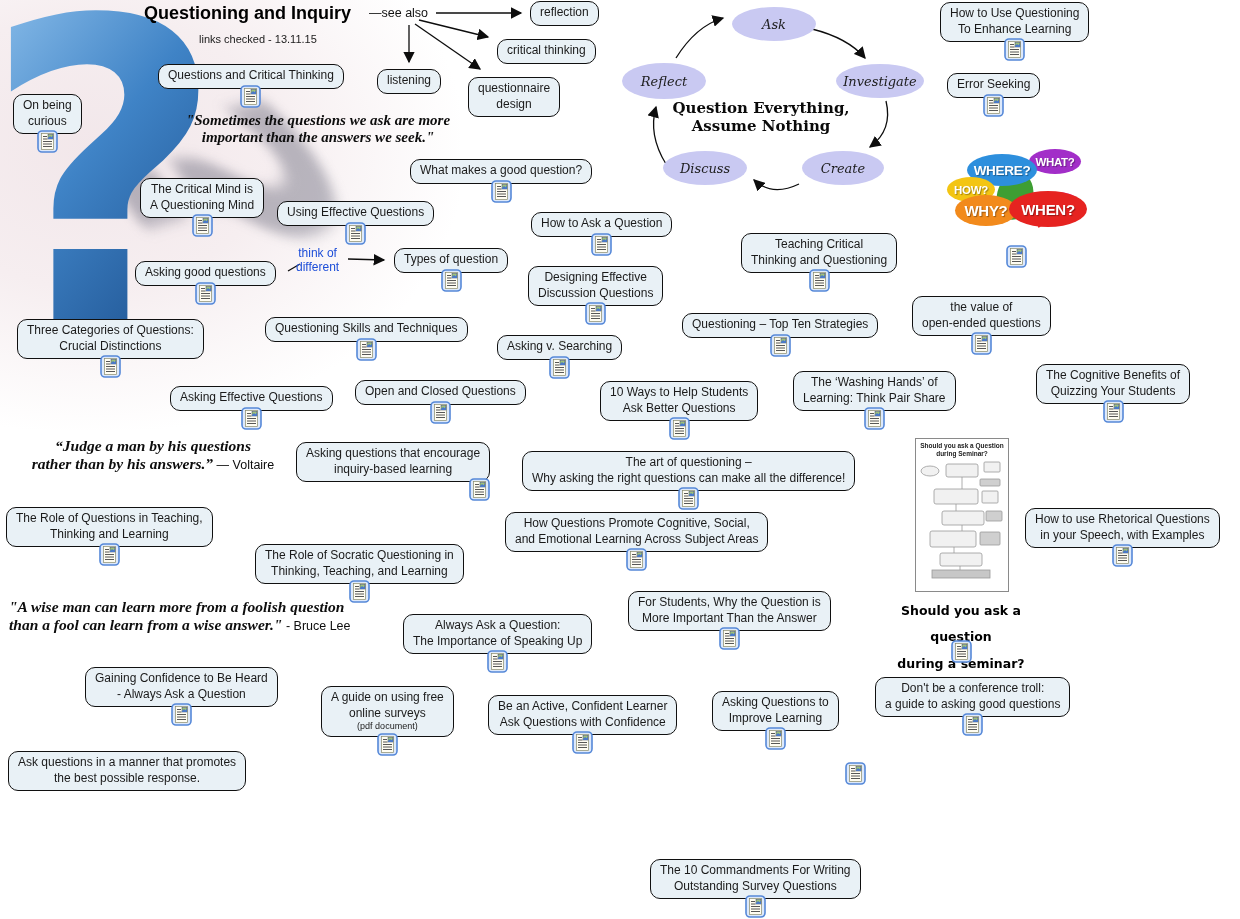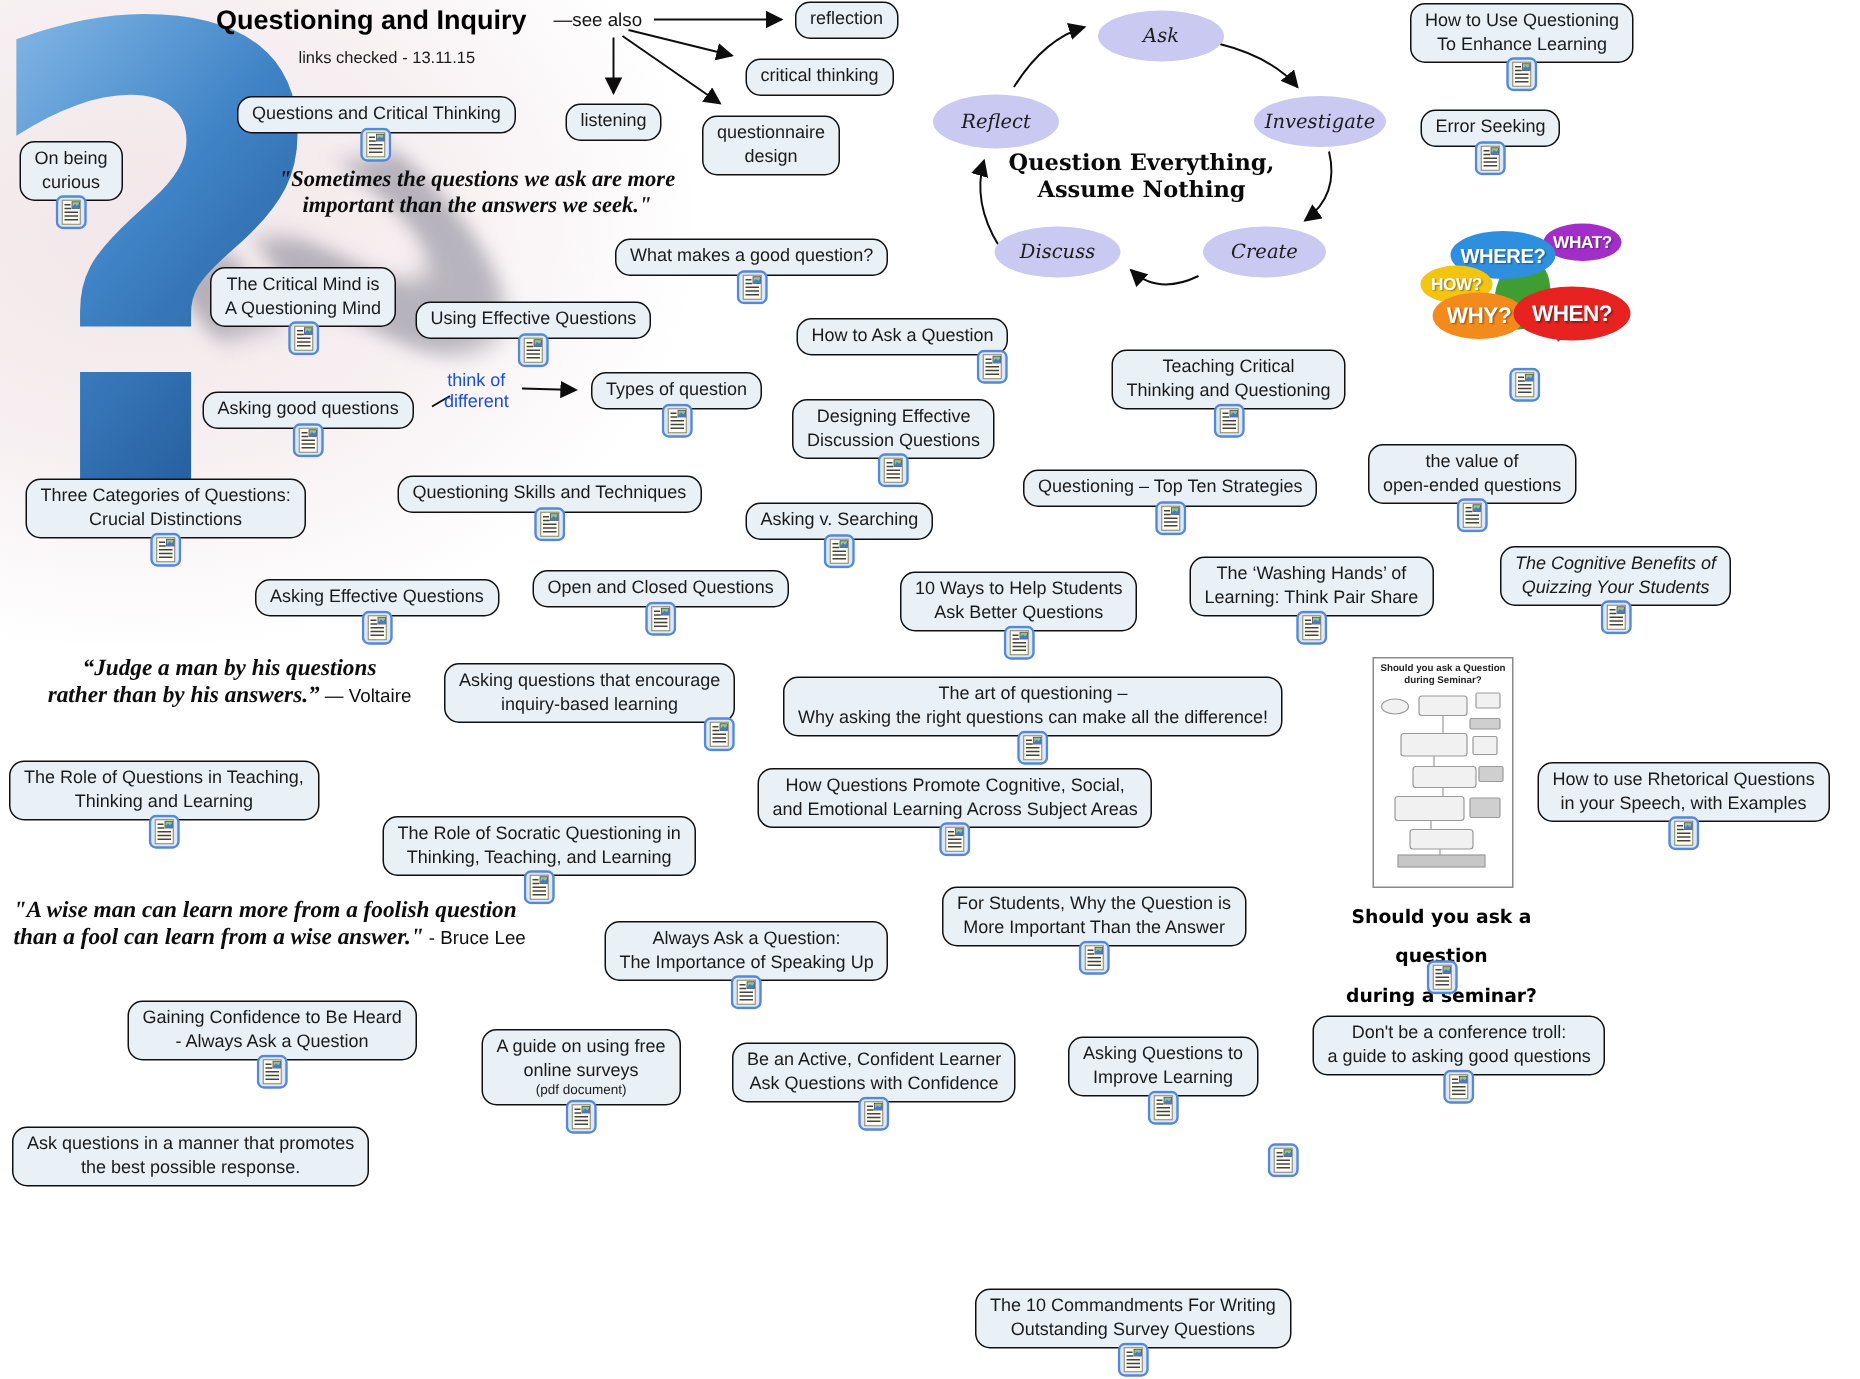--- a/index.html
+++ b/index.html
@@ -257,21 +257,21 @@
           <rect x="4.5" y="3.5" width="12" height="16" fill="#fffdf2" stroke="#8a8a6a" stroke-width="0.7"></rect>
           <line x1="6" y1="6.5" x2="10" y2="6.5" stroke="#444" stroke-width="0.9"></line>
           <line x1="6" y1="9" x2="10.5" y2="9" stroke="#444" stroke-width="0.9"></line>
           <line x1="6" y1="11.5" x2="15" y2="11.5" stroke="#444" stroke-width="0.9"></line>
           <line x1="6" y1="14" x2="15" y2="14" stroke="#444" stroke-width="0.9"></line>
           <line x1="6" y1="16.5" x2="15" y2="16.5" stroke="#444" stroke-width="0.9"></line>
           <rect x="11" y="4.5" width="5" height="4.5" fill="#9ec07a" stroke="#334466" stroke-width="0.5"></rect>
           <path d="M11 8 l2 -2 1.5 1.2 1.5 -1.8 V9 h-5 z" fill="#4a79c8"></path>
         </svg></span>
     </div>
-    <div class="node" style="left: 531px; top: 212px; align-items: flex-end;">
+    <div class="node" style="left: 531px; top: 212px;">
       <div class="nodebox"><div>How to Ask a Question</div></div>
       <span class="doc-icon"><svg width="21" height="23" viewBox="0 0 21 23">
           <rect x="1" y="1" width="19" height="21" rx="4" fill="#dde9fb" stroke="#5588d8" stroke-width="1.6"></rect>
           <rect x="4.5" y="3.5" width="12" height="16" fill="#fffdf2" stroke="#8a8a6a" stroke-width="0.7"></rect>
           <line x1="6" y1="6.5" x2="10" y2="6.5" stroke="#444" stroke-width="0.9"></line>
           <line x1="6" y1="9" x2="10.5" y2="9" stroke="#444" stroke-width="0.9"></line>
           <line x1="6" y1="11.5" x2="15" y2="11.5" stroke="#444" stroke-width="0.9"></line>
           <line x1="6" y1="14" x2="15" y2="14" stroke="#444" stroke-width="0.9"></line>
           <line x1="6" y1="16.5" x2="15" y2="16.5" stroke="#444" stroke-width="0.9"></line>
           <rect x="11" y="4.5" width="5" height="4.5" fill="#9ec07a" stroke="#334466" stroke-width="0.5"></rect>
@@ -459,21 +459,21 @@
           <rect x="4.5" y="3.5" width="12" height="16" fill="#fffdf2" stroke="#8a8a6a" stroke-width="0.7"></rect>
           <line x1="6" y1="6.5" x2="10" y2="6.5" stroke="#444" stroke-width="0.9"></line>
           <line x1="6" y1="9" x2="10.5" y2="9" stroke="#444" stroke-width="0.9"></line>
           <line x1="6" y1="11.5" x2="15" y2="11.5" stroke="#444" stroke-width="0.9"></line>
           <line x1="6" y1="14" x2="15" y2="14" stroke="#444" stroke-width="0.9"></line>
           <line x1="6" y1="16.5" x2="15" y2="16.5" stroke="#444" stroke-width="0.9"></line>
           <rect x="11" y="4.5" width="5" height="4.5" fill="#9ec07a" stroke="#334466" stroke-width="0.5"></rect>
           <path d="M11 8 l2 -2 1.5 1.2 1.5 -1.8 V9 h-5 z" fill="#4a79c8"></path>
         </svg></span>
     </div>
-    <div class="node" style="left: 1000px; top: 364px; font-style: italic;">
+    <div class="node" style="left: 1036px; top: 364px;">
       <div class="nodebox"><div>The Cognitive Benefits of
 Quizzing Your Students</div></div>
       <span class="doc-icon"><svg width="21" height="23" viewBox="0 0 21 23">
           <rect x="1" y="1" width="19" height="21" rx="4" fill="#dde9fb" stroke="#5588d8" stroke-width="1.6"></rect>
           <rect x="4.5" y="3.5" width="12" height="16" fill="#fffdf2" stroke="#8a8a6a" stroke-width="0.7"></rect>
           <line x1="6" y1="6.5" x2="10" y2="6.5" stroke="#444" stroke-width="0.9"></line>
           <line x1="6" y1="9" x2="10.5" y2="9" stroke="#444" stroke-width="0.9"></line>
           <line x1="6" y1="11.5" x2="15" y2="11.5" stroke="#444" stroke-width="0.9"></line>
           <line x1="6" y1="14" x2="15" y2="14" stroke="#444" stroke-width="0.9"></line>
           <line x1="6" y1="16.5" x2="15" y2="16.5" stroke="#444" stroke-width="0.9"></line>

